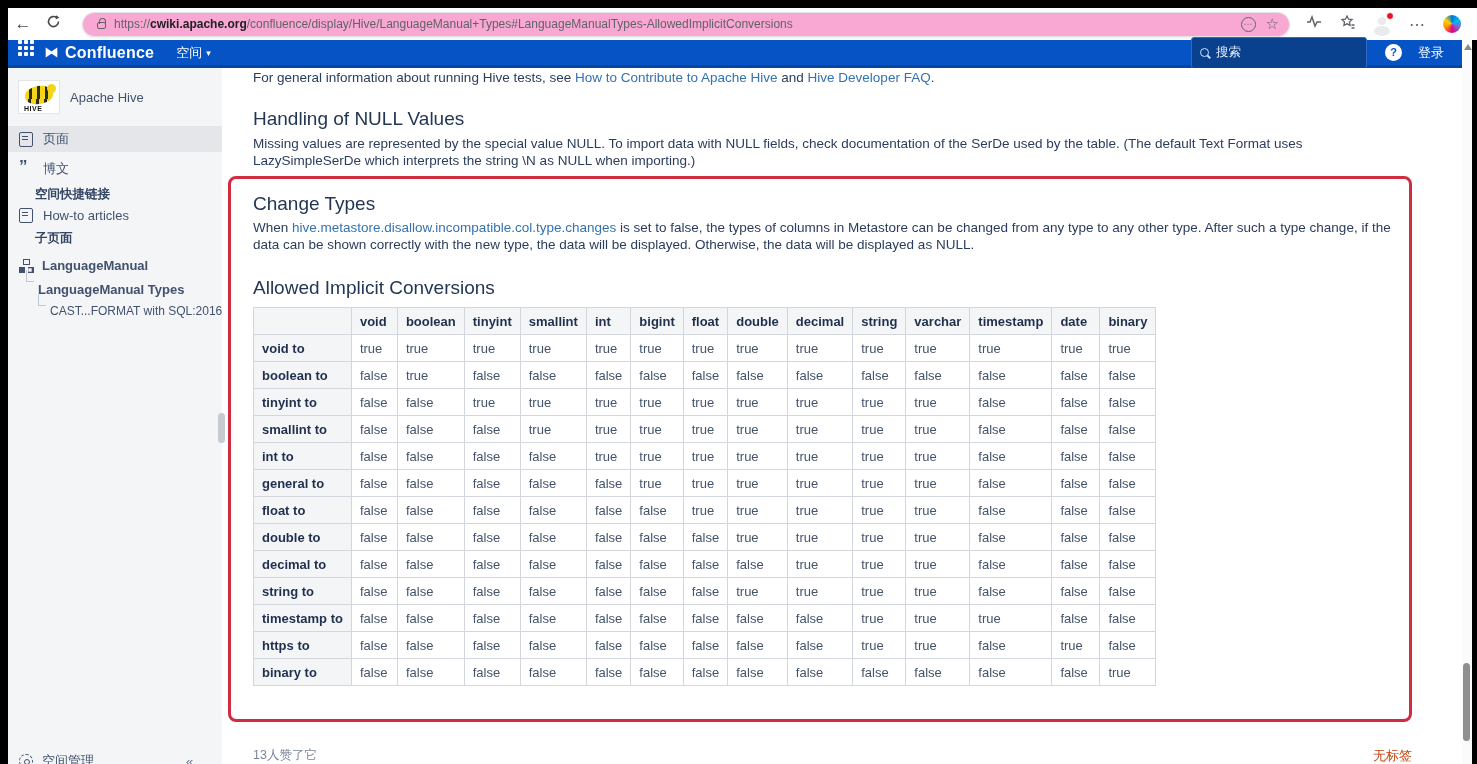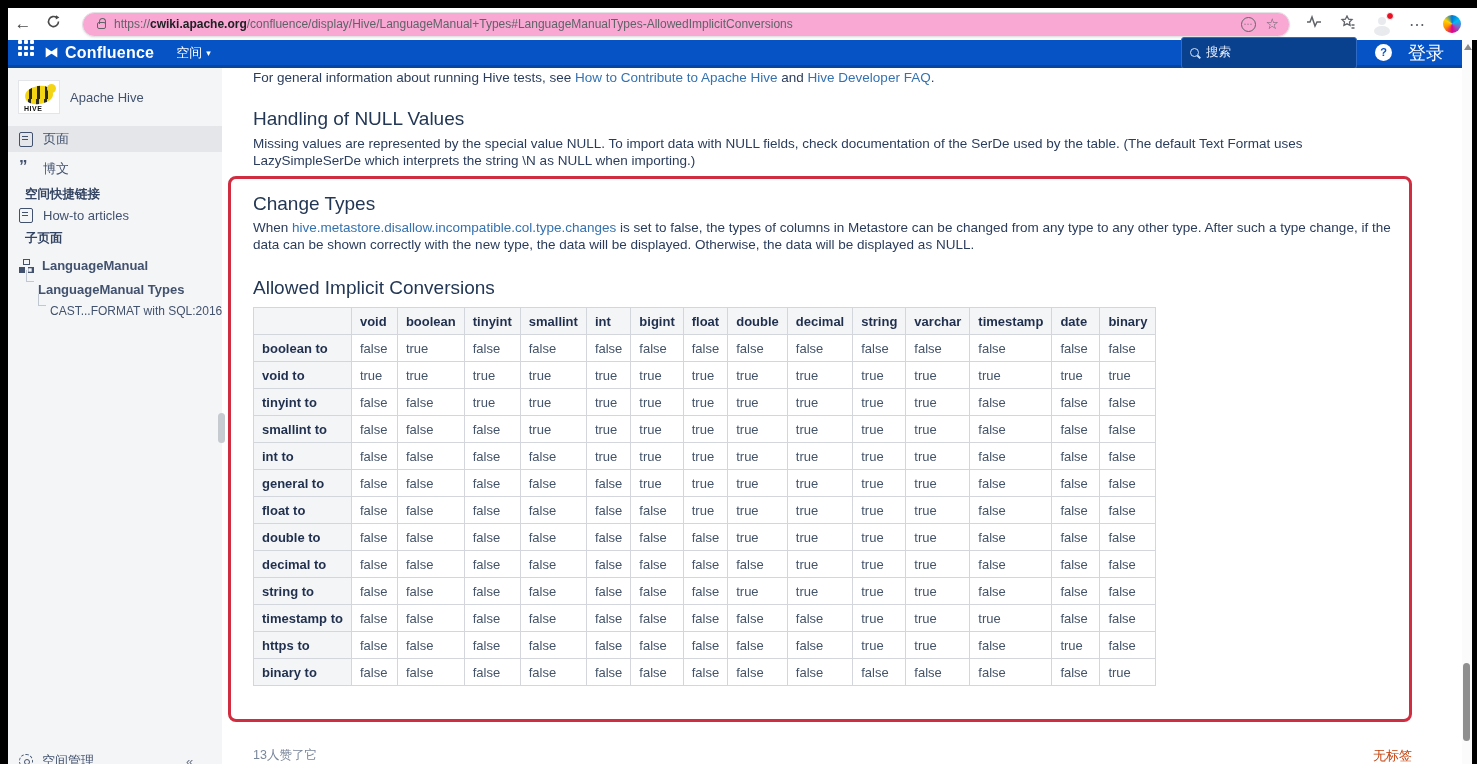--- a/index.html
+++ b/index.html
@@ -44,40 +44,40 @@
   .caret { font-size:9px; }
   .appbar-right { margin-left:auto; display:flex; align-items:center; }
   .search-box { width:176px; height:32px; background:#09418f; border:1px solid #2f6bc4; border-radius:3px;
     display:flex; align-items:center; padding:0 8px; gap:7px; }
   .mag { position:relative; width:9px; height:9px; }
   .mag::before { content:""; position:absolute; left:0; top:0; width:7px; height:7px; border:1.6px solid #cfe0f7; border-radius:50%; }
   .mag::after { content:""; position:absolute; left:7px; top:8px; width:4px; height:1.6px; background:#cfe0f7; transform:rotate(45deg); }
   .search-ph { font-size:12.5px; color:#e8eefc; }
   .help-badge { width:17px; height:17px; border-radius:50%; background:#fff; color:#0653c5;
     font-size:11px; font-weight:700; text-align:center; line-height:17px; margin-left:18px; }
-  .login-btn { font-size:18px; margin:0 18px 0 16px; cursor:pointer; }
+  .login-btn { font-size:13px; margin:0 18px 0 16px; cursor:pointer; }
 
   
   .sidebar { position:absolute; left:8px; top:68px; width:214px; height:696px; background:#f4f5f7;
     color:#42526e; overflow:hidden; }
   .space-head { position:absolute; left:10px; top:12px; display:flex; align-items:center; gap:10px; }
   .hive-logo { width:42px; height:34px; background:#fff; border:1px solid #e3e5e8; position:relative; }
   .hive-logo .bee { position:absolute; left:6px; top:5px; width:28px; height:18px; border-radius:60% 60% 55% 55%;
     background:repeating-linear-gradient(100deg,#f3d515 0 5px,#2b2b1e 5px 8px); transform:rotate(-8deg); }
   .hive-logo .beehead { position:absolute; left:28px; top:3px; width:9px; height:9px; border-radius:50%; background:#f3d515; }
   .hive-logo .hivetxt { position:absolute; left:5px; bottom:1px; font-size:7px; font-weight:700; color:#111; letter-spacing:.5px; }
   .space-title { font-size:13px; color:#42526e; }
   .side-item { position:absolute; left:0; width:242px; height:26px; display:flex; align-items:center; font-size:13px; cursor:pointer; }
   .side-item.selected { background:#e4e6ea; }
   .side-ic { width:14px; height:15px; margin:0 10px 0 11px; position:relative; flex:none; }
   .doc-ic { border:1.5px solid #42526e; border-radius:2px; }
   .doc-ic::before { content:""; position:absolute; left:2px; top:3px; width:6px; height:1.5px; background:#42526e; }
   .doc-ic::after { content:""; position:absolute; left:2px; top:6px; width:6px; height:1.5px; background:#42526e; }
   .quote-ic { font-size:17px; font-weight:700; color:#42526e; line-height:10px; letter-spacing:-1px; }
-  .sec-head { position:absolute; left:17px; font-size:12.5px; font-weight:700; color:#344563; }
+  .sec-head { position:absolute; left:27px; font-size:12.5px; font-weight:700; color:#344563; }
   .tree-ic { position:relative; width:13px; height:13px; }
   .tree-ic::before { content:""; position:absolute; left:4px; top:0; width:5px; height:4px; border:1.3px solid #42526e; }
   .tree-ic::after { content:""; position:absolute; left:0; top:8px; width:4px; height:4px; border:1.3px solid #42526e;
     box-shadow:8px 0 0 -1.3px #f4f5f7, 9px 0 0 0 #42526e inset, 9px 0 #42526e; }
   .tree-line { position:absolute; width:8px; height:12px; border-left:1.5px solid #c1c7d0; border-bottom:1.5px solid #c1c7d0; }
   .side-footer { position:absolute; left:11px; top:684px; display:flex; align-items:center; gap:9px; font-size:13px; color:#42526e; }
   .gear-ic { width:14px; height:14px; border:1.6px dashed #42526e; border-radius:50%; position:relative; }
   .gear-ic::before { content:""; position:absolute; left:4px; top:4px; width:4px; height:4px; border:1.4px solid #42526e; border-radius:50%; }
   .collapse-glyph { position:absolute; left:178px; top:686px; font-size:13px; color:#6b778c; }
 
@@ -272,52 +272,52 @@
             <th>decimal</th>
             <th>string</th>
             <th>varchar</th>
             <th>timestamp</th>
             <th>date</th>
             <th>binary</th>
           </tr>
         </thead>
         <tbody>
           <tr>
+            <th>void to</th>
+            <td>true</td>
+            <td>true</td>
+            <td>true</td>
+            <td>true</td>
+            <td>true</td>
+            <td>true</td>
+            <td>true</td>
+            <td>true</td>
+            <td>true</td>
+            <td>true</td>
+            <td>true</td>
+            <td>true</td>
+            <td>true</td>
+            <td>true</td>
+          </tr>
+          <tr>
             <th>boolean to</th>
             <td>false</td>
             <td>true</td>
             <td>false</td>
             <td>false</td>
             <td>false</td>
             <td>false</td>
             <td>false</td>
             <td>false</td>
             <td>false</td>
             <td>false</td>
             <td>false</td>
             <td>false</td>
             <td>false</td>
             <td>false</td>
-          </tr>
-          <tr>
-            <th>void to</th>
-            <td>true</td>
-            <td>true</td>
-            <td>true</td>
-            <td>true</td>
-            <td>true</td>
-            <td>true</td>
-            <td>true</td>
-            <td>true</td>
-            <td>true</td>
-            <td>true</td>
-            <td>true</td>
-            <td>true</td>
-            <td>true</td>
-            <td>true</td>
           </tr>
           <tr>
             <th>tinyint to</th>
             <td>false</td>
             <td>false</td>
             <td>true</td>
             <td>true</td>
             <td>true</td>
             <td>true</td>
             <td>true</td>

